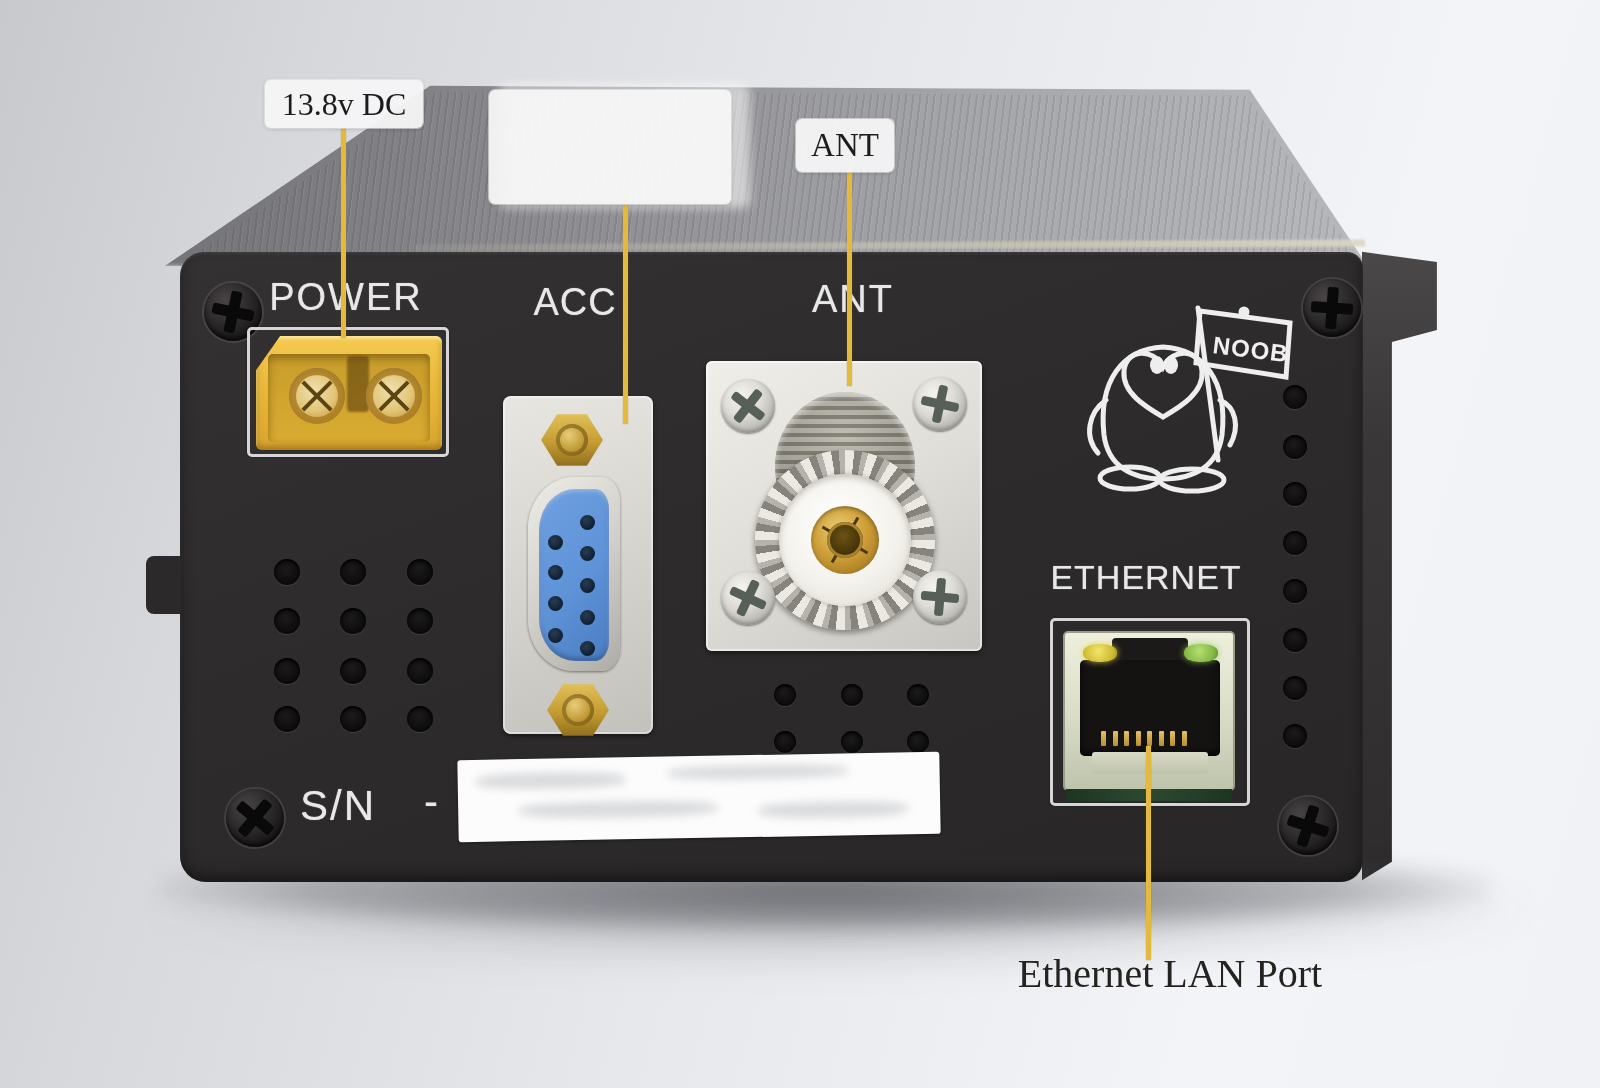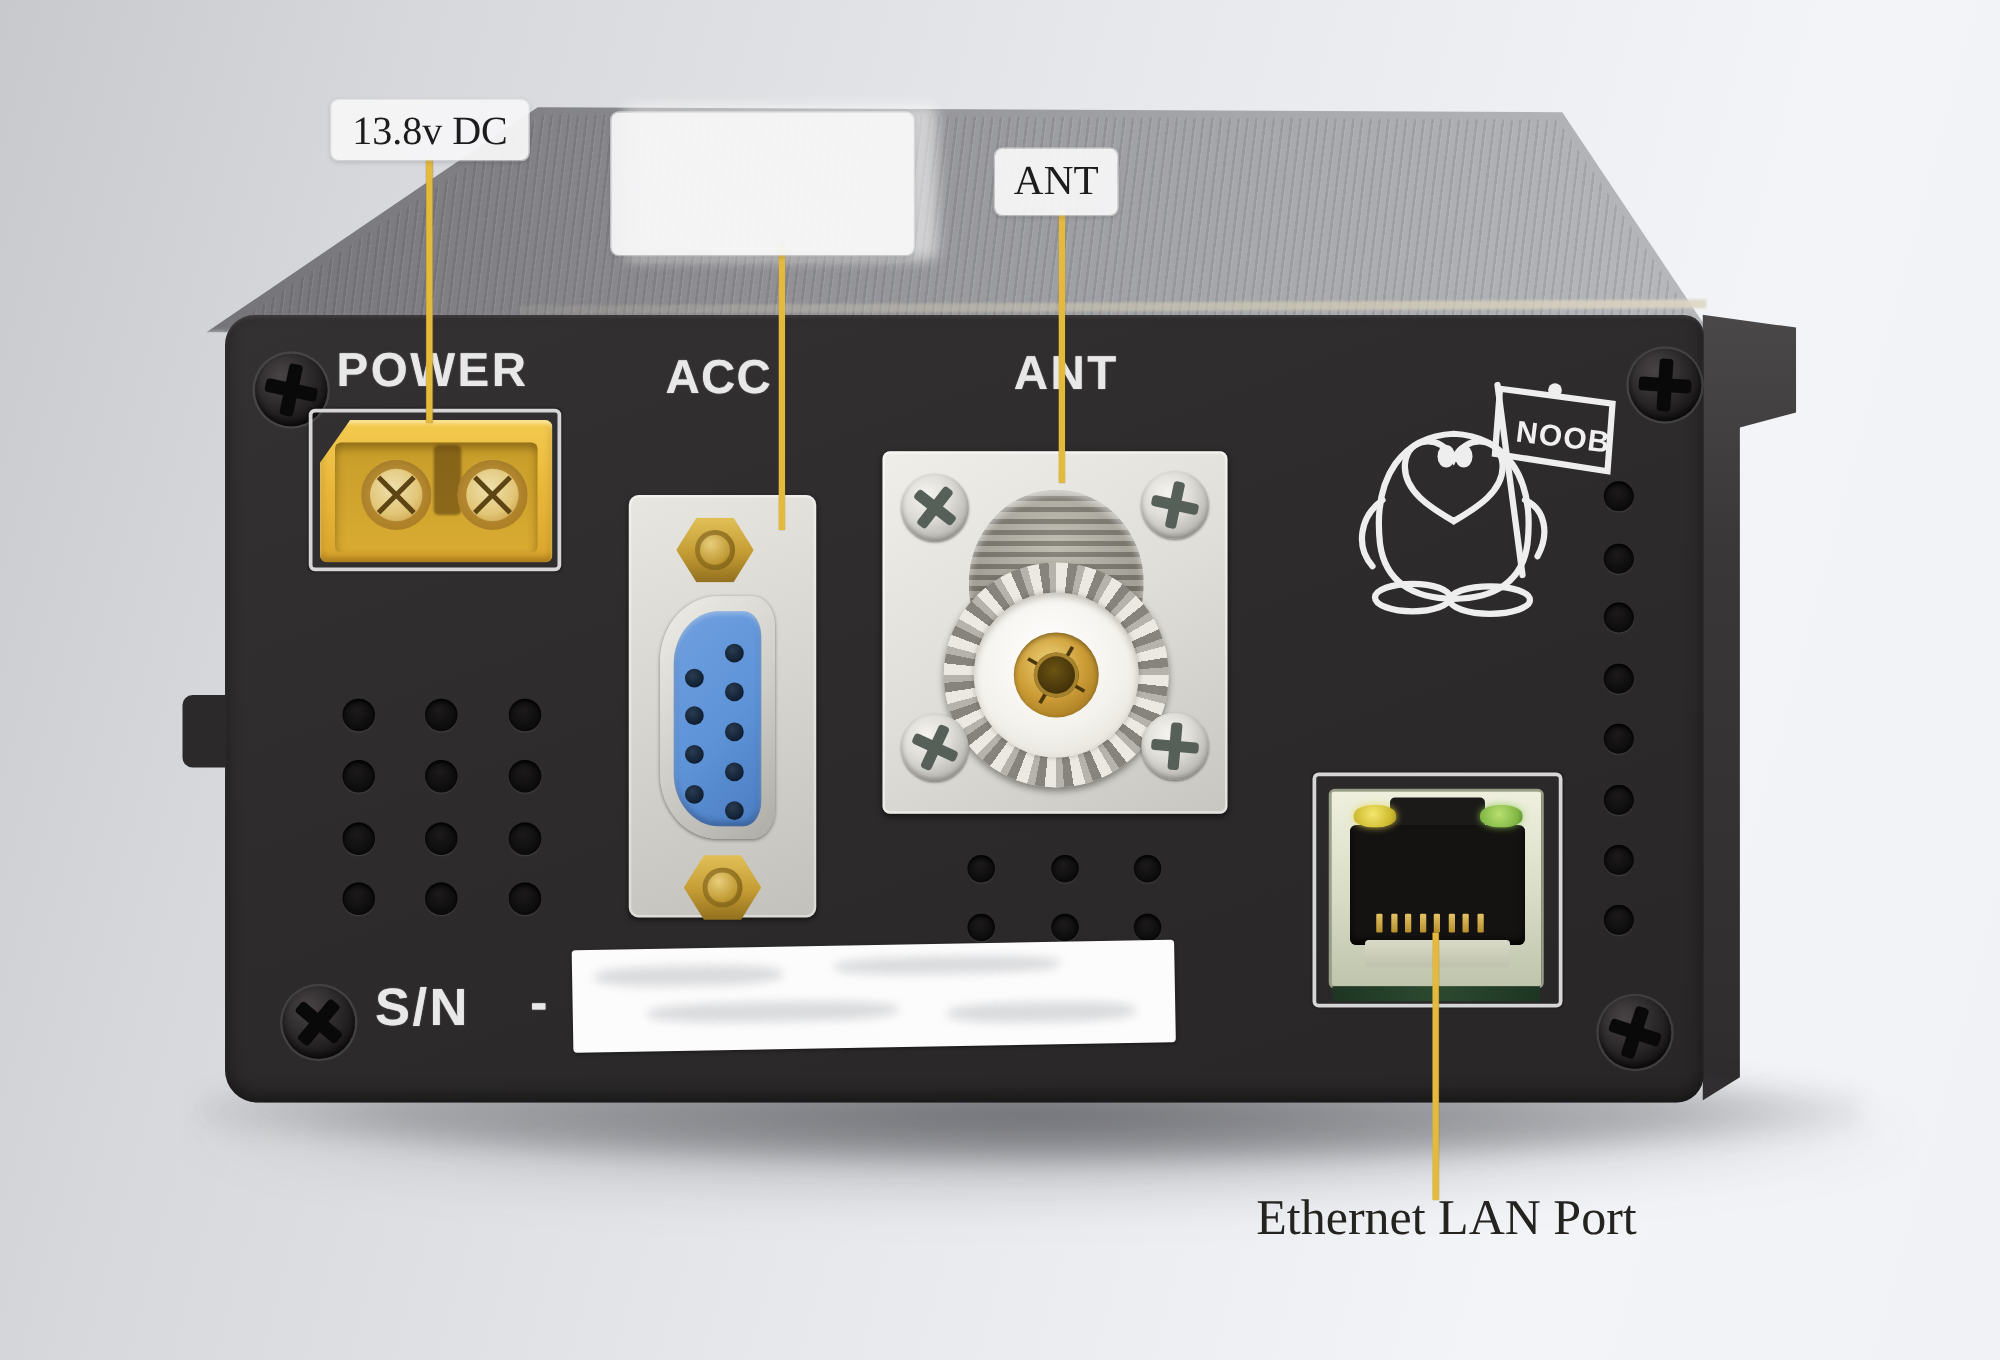--- a/index.html
+++ b/index.html
@@ -59,21 +59,21 @@
     box-shadow:0 0 0 2px rgba(110,108,110,.35), inset 0 -3px 5px rgba(0,0,0,.6);
   }
   .screw.black .bar{width:11px;height:42px;background:#0a0909;}
   .screw.silver{
     width:54px;height:54px;
     background:radial-gradient(circle at 38% 32%,#f4f3ed 0%,#dddcd6 40%,#b9b8b2 72%,#9b9a94 100%);
     box-shadow:0 1px 2px rgba(0,0,0,.45), inset 0 -2px 4px rgba(0,0,0,.25);
   }
   .screw.silver .bar{width:9px;height:38px;background:#566059;}
   
-  .ptext{color:#e8e8e8;text-shadow:0 0 1px rgba(232,232,232,.7);text-align:center;font-weight:bold;}
+  .ptext{color:#e8e8e8;text-shadow:0 0 1px rgba(232,232,232,.7);text-align:center;}
   
   .outline-box{border:3px solid #d6d6d6;border-radius:5px;box-shadow:0 0 2px rgba(0,0,0,.5);}
   .xt60{
     left:256px;top:336px;width:186px;height:114px;border-radius:6px;
     background:linear-gradient(180deg,#f4ca50 0%,#e9b93b 45%,#d9a52d 100%);
     clip-path:polygon(0 30%,13% 0,100% 0,100% 100%,0 100%);
     box-shadow:inset 0 3px 3px rgba(255,240,180,.7), inset 0 -4px 6px rgba(120,80,10,.5);
   }
   .xt60-recess{
     left:268px;top:354px;width:162px;height:88px;border-radius:5px;
@@ -178,21 +178,21 @@
   .leader{width:5px;background:#e3b93e;box-shadow:0 0 1px rgba(150,110,20,.6);z-index:9;}
   .callout{
     background:rgba(246,246,247,.95);border-radius:6px;z-index:10;
     box-shadow:0 1px 4px rgba(0,0,0,.18), 0 0 0 1px rgba(255,255,255,.6);
     display:flex;align-items:center;justify-content:center;text-align:center;
     font-family:"Liberation Serif","DejaVu Serif",serif;color:#1c1c1c;
   }
   .callout-underlay{background:rgba(255,255,255,.55);filter:blur(5px);border-radius:8px;z-index:8;}
   .freetext{
     font-family:"Liberation Serif","DejaVu Serif",serif;color:#24231f;
-    text-align:left;z-index:10;
+    text-align:center;z-index:10;
   }
 </style>
 </head>
 <body>
 
 <div id="stage">
 
   <div class="abs lid"></div>
   <div class="abs lid-ridges"></div>
   <div class="abs lid-front-edge"></div>
@@ -281,20 +281,21 @@
       <path d="M 95,72 C 85,52 58,54 56,76 C 54,98 78,112 95,122 C 112,112 136,98 134,76 C 132,54 105,52 95,72 Z"></path>
       <path d="M 38,105 C 20,118 16,142 30,158"></path>
       <path d="M 152,105 C 168,112 172,132 162,150"></path>
     </g>
     <ellipse cx="89" cy="70" rx="7" ry="9" fill="#eeeeee"></ellipse>
     <ellipse cx="103" cy="70" rx="7" ry="9" fill="#eeeeee"></ellipse>
     <circle cx="176" cy="17" r="5.5" fill="#eeeeee"></circle>
     <text x="144" y="58" transform="rotate(7 144 58)" fill="#f0f0f0" font-family="Liberation Sans, DejaVu Sans, sans-serif" font-size="24" font-weight="bold" letter-spacing="1">NOOB</text>
   </svg>
 
+  <div class="abs ptext" style="left:1040px;top:558px;width:212px;font-size:34px;letter-spacing:1px">ETHERNET</div>
   <div class="abs outline-box" style="left:1050px;top:618px;width:194px;height:182px"></div>
   <div class="abs rj-bezel"></div>
   <div class="abs rj-latch"></div>
   <div class="abs rj-jack"></div>
   <div class="abs led yellow" style="left:1083px;top:644px;width:34px"></div>
   <div class="abs led green" style="left:1184px;top:644px;width:34px"></div>
   <div class="abs rj-floor"></div>
   <div id="pins" class="abs" style="left:0;top:0">
       <div class="abs rj-pin" style="left: 1101px; top: 731px; width: 5px; height: 15px;"></div>
       <div class="abs rj-pin" style="left: 1112.5px; top: 731px; width: 5px; height: 15px;"></div>

